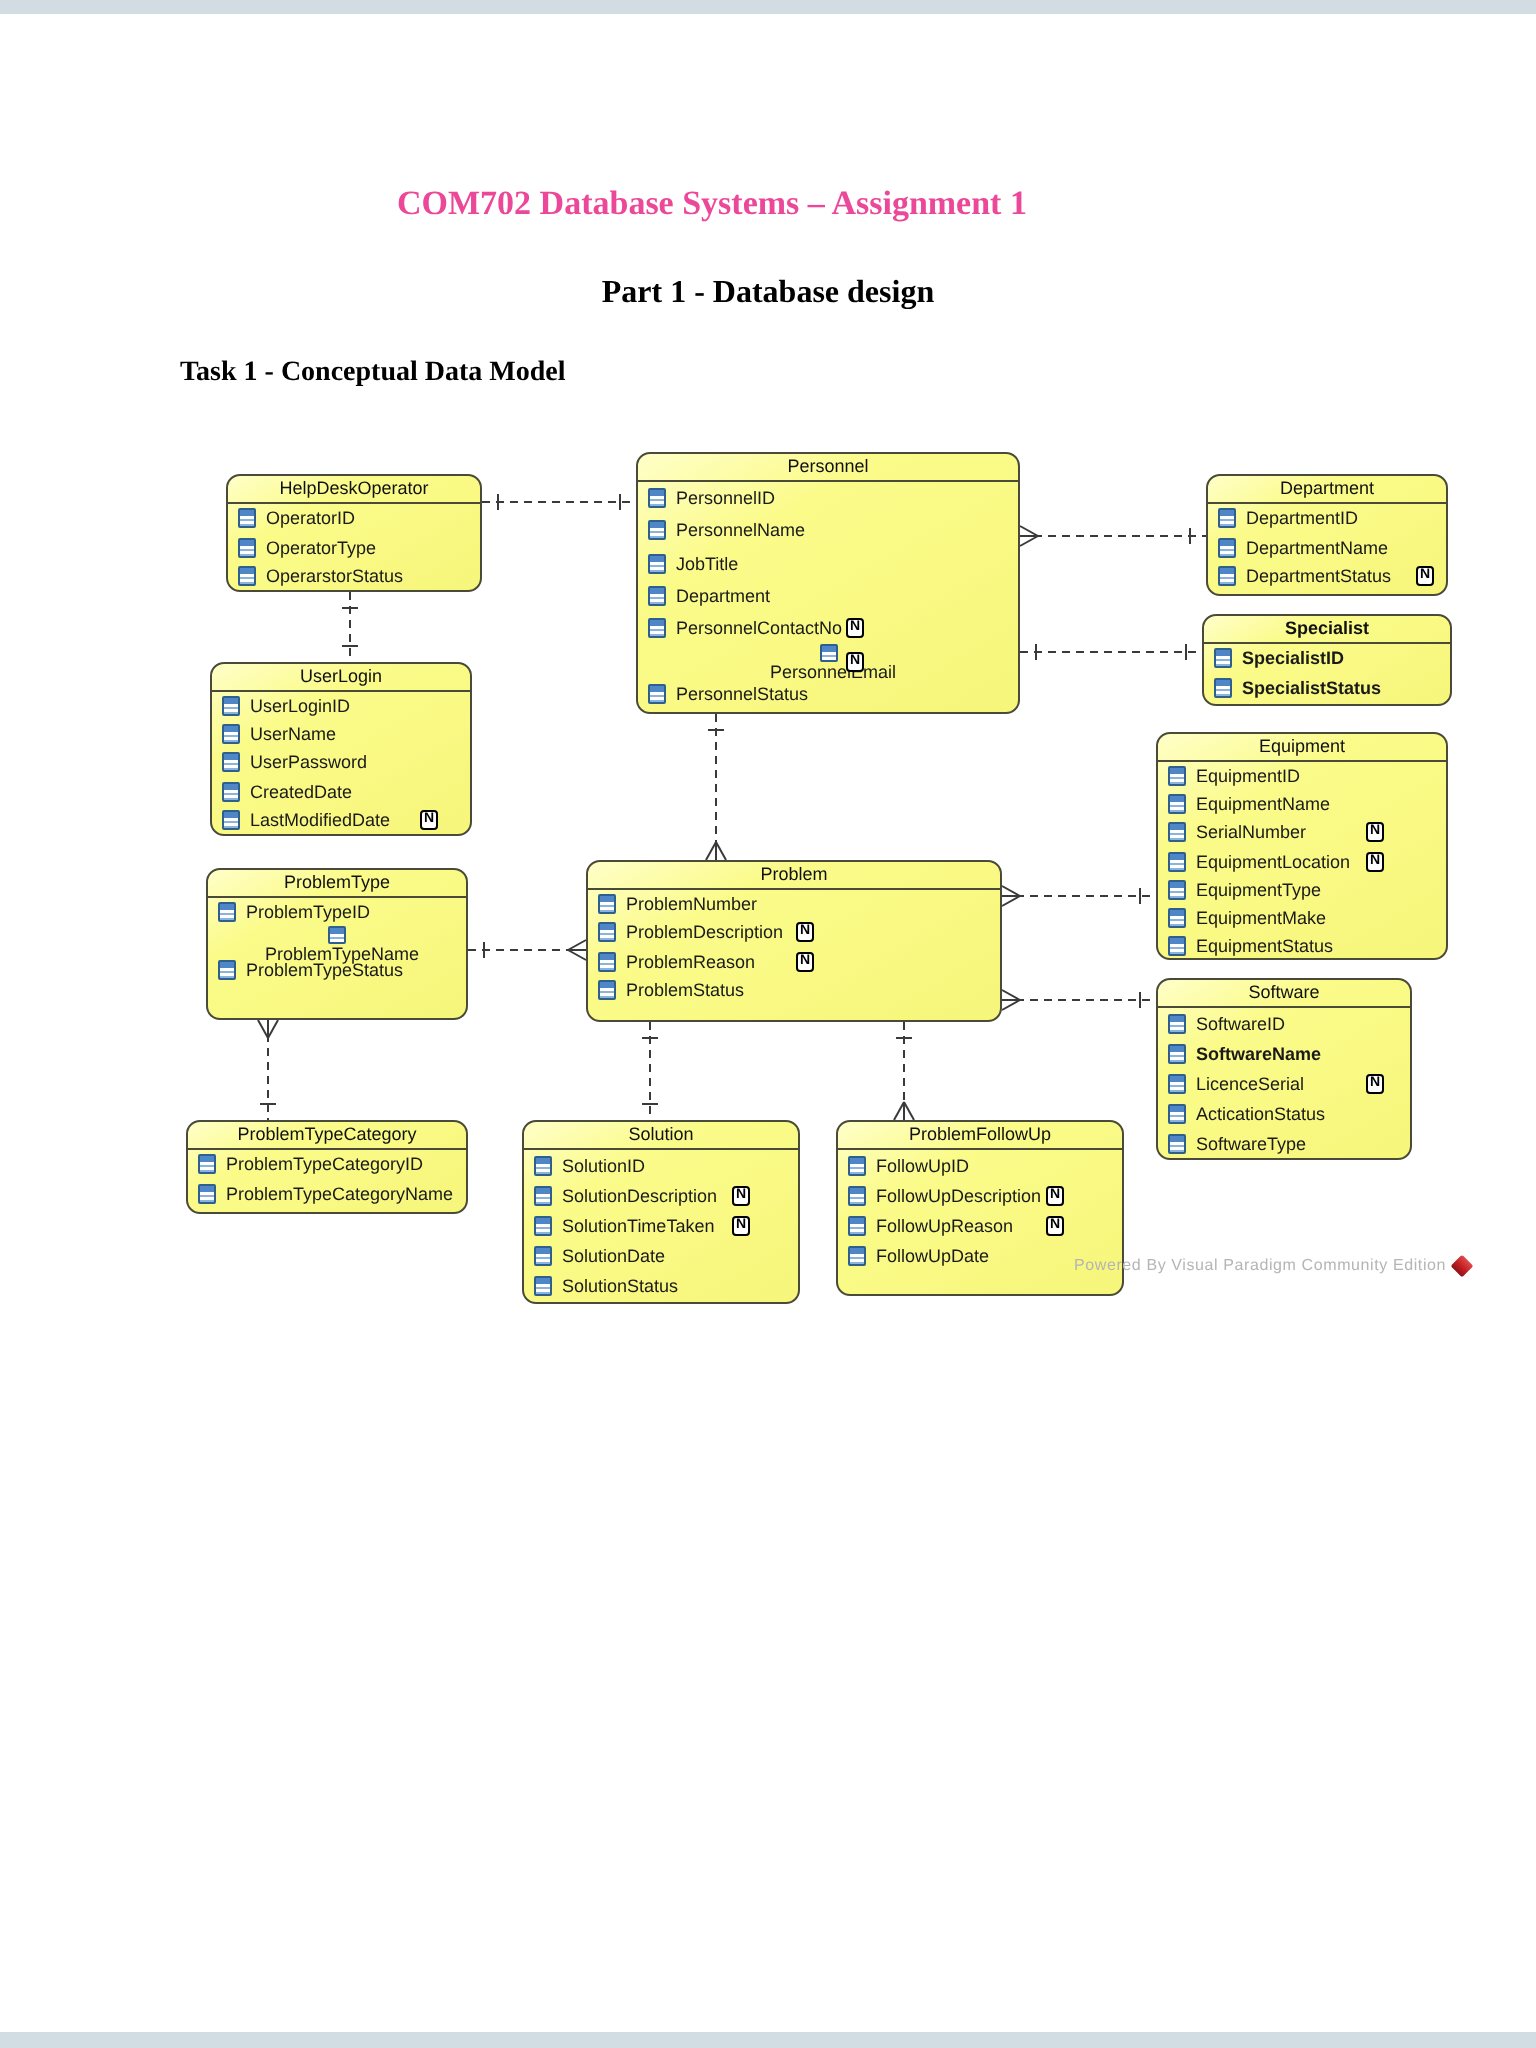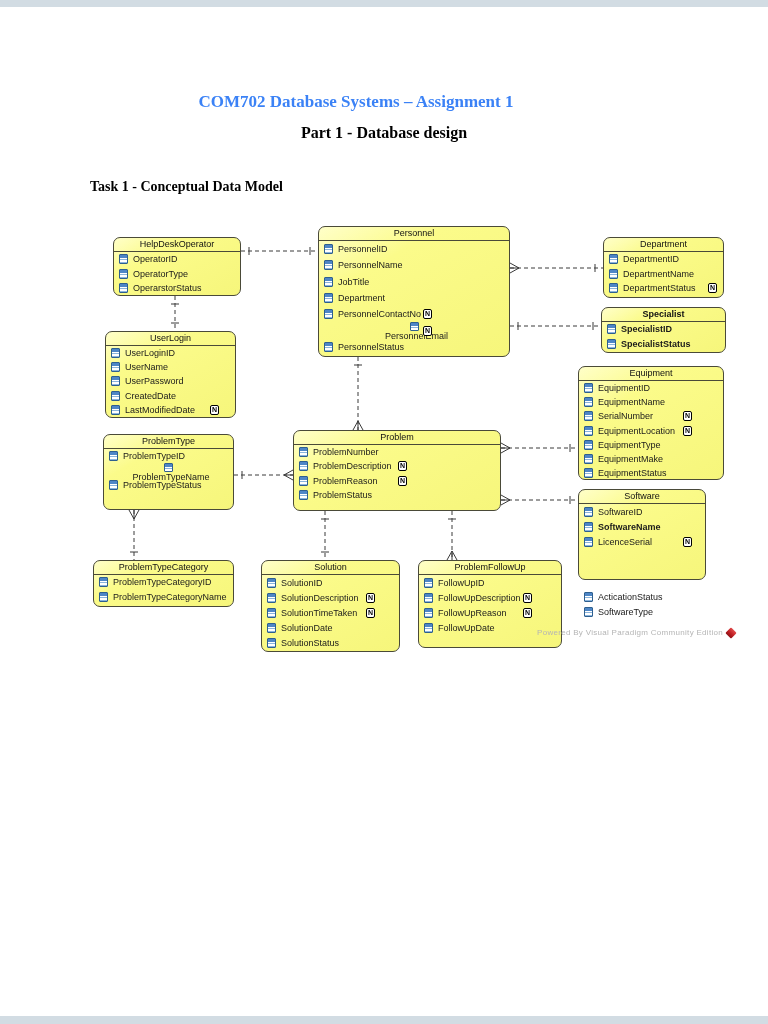--- a/index.html
+++ b/index.html
@@ -2,22 +2,22 @@
 <html><head>
 <meta charset="utf-8">
 <style>
   html,body{margin:0;padding:0;}
   #page{position:relative;width:768px;height:1024px;background:#ffffff;overflow:hidden;
         font-family:"Liberation Sans",sans-serif;}
   .band{position:absolute;left:0;width:768px;background:#d2dce3;}
   #band-top{top:0;height:7px;}
   #band-bottom{bottom:0;height:8px;}
   .h1{position:absolute;top:92px;left:0;width:712px;text-align:center;
-      font:bold 17px "Liberation Serif",serif;color:#3b82f6;}
-  .h2{position:absolute;top:124px;left:0;width:768px;text-align:center;
+      font:bold 17px "Liberation Serif",serif;color:#ec4899;}
+  .h2{position:absolute;top:138px;left:0;width:768px;text-align:center;
       font:bold 16px "Liberation Serif",serif;color:#000;}
   .h3{position:absolute;top:179px;left:90px;font:bold 14px "Liberation Serif",serif;color:#000;}
   #diagram{position:absolute;left:0;top:0;width:768px;height:1024px;}
   #connector-svg{position:absolute;left:0;top:0;z-index:1;}
   .entity{position:absolute;z-index:2;box-sizing:border-box;
           border:1.4px solid #4a4a38;border-radius:7px;
           background:linear-gradient(150deg,#ffffc9 0%,#fbfb8a 30%,#f6f67b 100%);
           font-family:"Liberation Sans",sans-serif;}
   .e-title{height:13px;line-height:13px;text-align:center;font-size:9px;color:#111;
            border-bottom:1px solid #4a4a38;overflow:hidden;}
@@ -352,21 +352,21 @@
         </div>
         <div class="e-row" style="height: 15px; font-weight: bold;">
           <div class="col-icon"></div>
           <div class="e-label">SoftwareName</div>
         </div>
         <div class="e-row" style="height: 15px;">
           <div class="col-icon"></div>
           <div class="e-label">LicenceSerial</div>
           <div class="null-icon">N</div>
         </div>
-        <div class="e-row" style="height: 15px; margin-top: 40px;">
+        <div class="e-row" style="height: 15px;">
           <div class="col-icon"></div>
           <div class="e-label">ActicationStatus</div>
         </div>
         <div class="e-row" style="height: 15px;">
           <div class="col-icon"></div>
           <div class="e-label">SoftwareType</div>
         </div>
       </div>
     </div>
 

